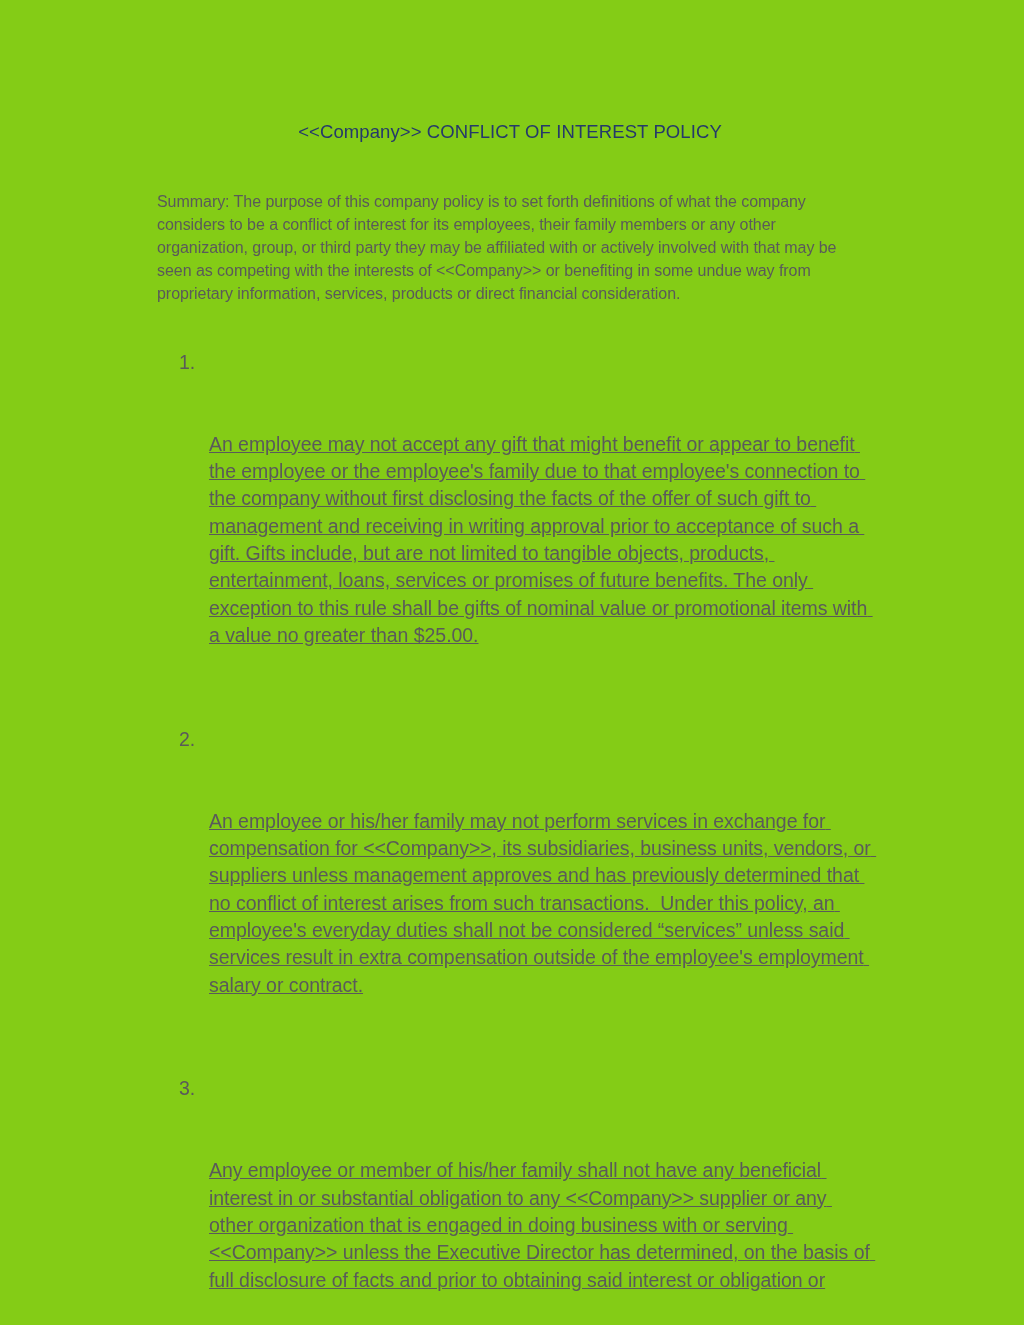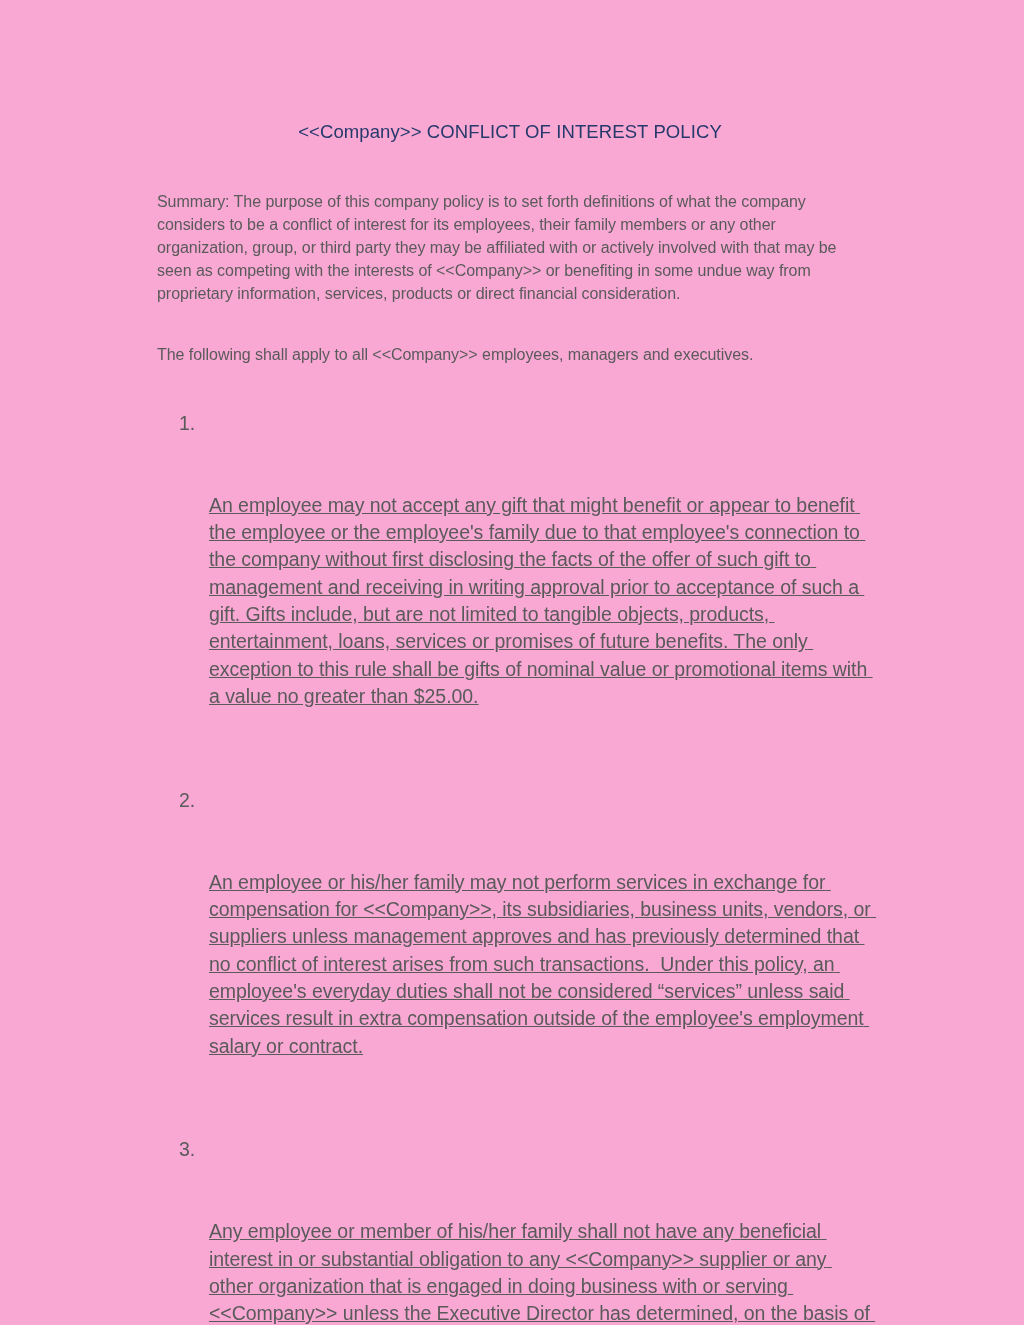--- a/index.html
+++ b/index.html
@@ -10,21 +10,21 @@
   body {
     width: 1024px;
     height: 1325px;
     font-family: "Liberation Sans", "DejaVu Sans", sans-serif;
     -webkit-font-smoothing: antialiased;
   }
   .page {
     position: relative;
     width: 1024px;
     height: 1325px;
-    background: #f9a8d4;
+    background: #84cc16;
     box-sizing: border-box;
     padding: 0;
     overflow: hidden;
   }
   .content {
     position: absolute;
     left: 149px;
     top: 0;
     width: 722px;
   }
@@ -88,21 +88,20 @@
 </head>
 <body>
 
 <div class="page">
   <div class="content">
 
     <h1 class="doc-title">&lt;&lt;Company&gt;&gt; CONFLICT OF INTEREST POLICY</h1>
 
     <p class="para para-summary">Summary: The purpose of this company policy is to set forth definitions of what the company considers to be a conflict of interest for its employees, their family members or any other organization, group, or third party they may be affiliated with or actively involved with that may be seen as competing with the interests of &lt;&lt;Company&gt;&gt; or benefiting in some undue way from proprietary information, services, products or direct financial consideration.</p>
 
-    <p class="para">The following shall apply to all &lt;&lt;Company&gt;&gt; employees, managers and executives.</p>
 
     <ol class="policy-list">
       <li>
         <span class="li-marker">1.</span>
         <span class="li-text">An employee may not accept any gift that might benefit or appear to benefit the employee or the employee's family due to that employee's connection to the company without first disclosing the facts of the offer of such gift to management and receiving in writing approval prior to acceptance of such a gift. Gifts include, but are not limited to tangible objects, products, entertainment, loans, services or promises of future benefits. The only exception to this rule shall be gifts of nominal value or promotional items with a value no greater than $25.00.</span>
       </li>
       <li>
         <span class="li-marker">2.</span>
         <span class="li-text">An employee or his/her family may not perform services in exchange for compensation for &lt;&lt;Company&gt;&gt;, its subsidiaries, business units, vendors, or suppliers unless management approves and has previously determined that no conflict of interest arises from such transactions.  Under this policy, an employee's everyday duties shall not be considered “services” unless said services result in extra compensation outside of the employee's employment salary or contract.</span>
       </li>

